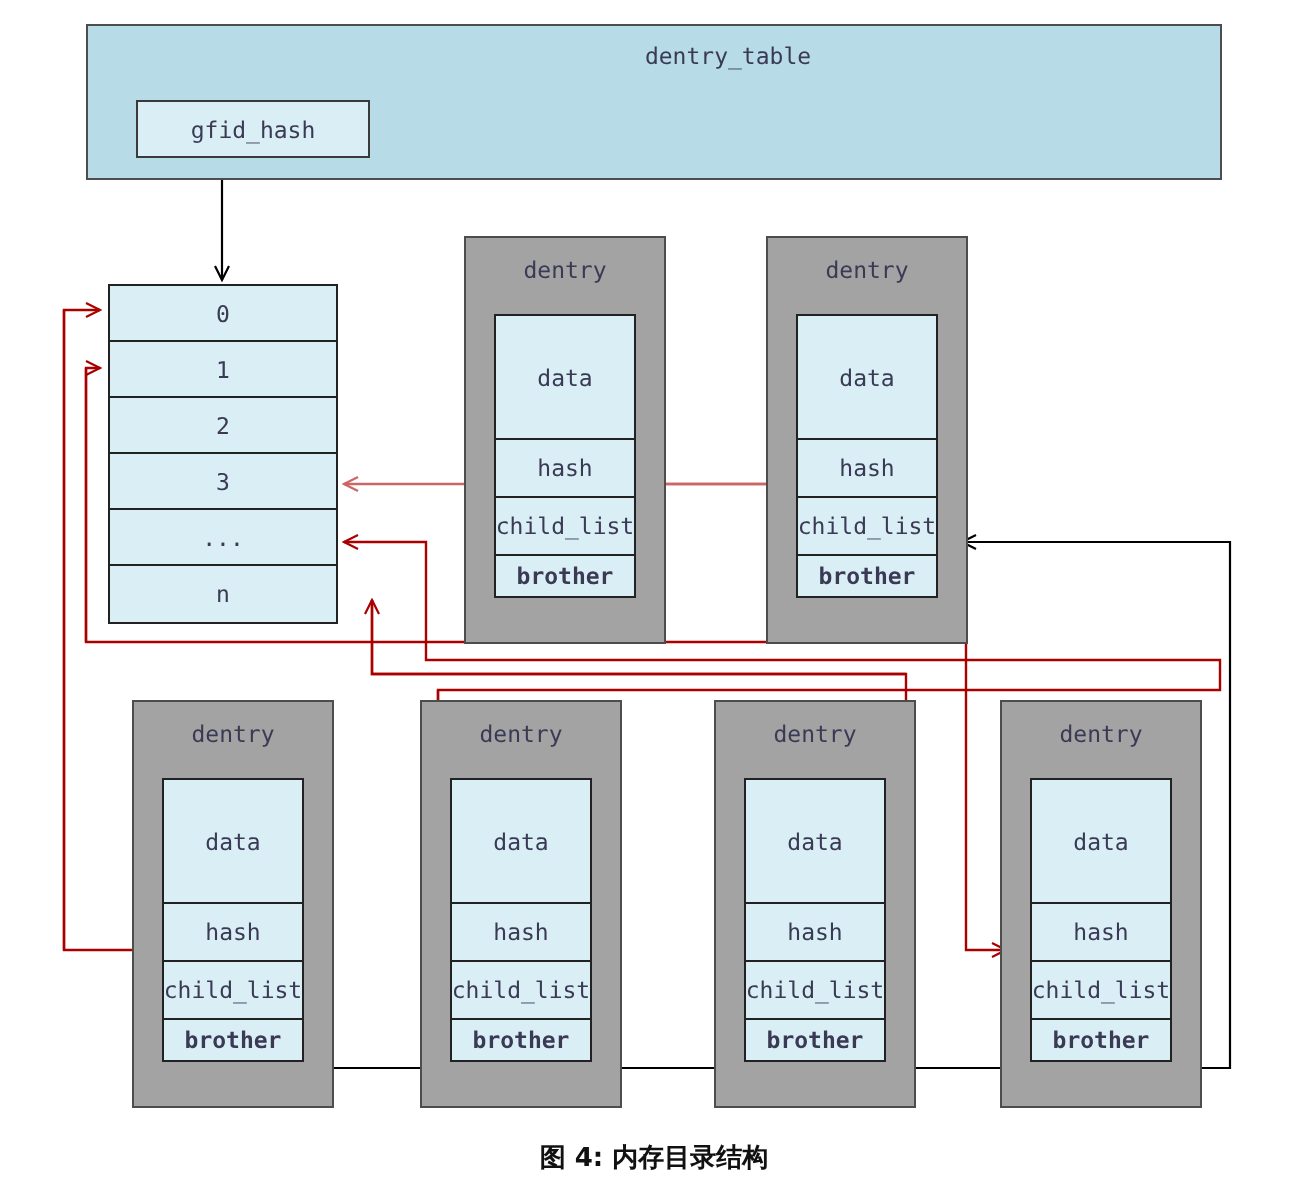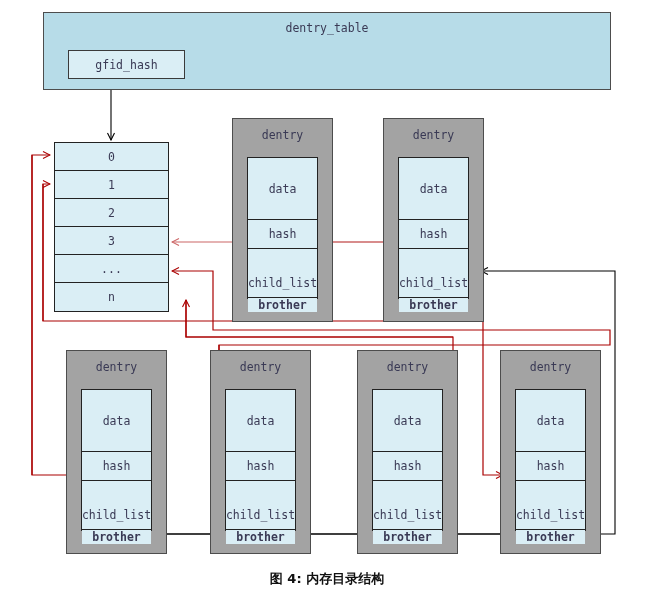--- a/index.html
+++ b/index.html
@@ -38,20 +38,21 @@
     box-sizing: border-box;
   }
   .table-title {
     position: absolute;
     left: 0;
     top: 8px;
     width: 100%;
     text-align: center;
     font-size: 11.5px;
     color: #3a3a55;
+    padding-left: 37px;
   }
   .gfid-box {
     position: absolute;
     left: 24px;
     top: 37px;
     width: 117px;
     height: 29px;
     background: #daeef5;
     border: 1px solid #3a3a3a;
     box-sizing: border-box;
@@ -119,21 +120,21 @@
     display: flex;
     align-items: center;
     justify-content: center;
     font-size: 11.5px;
     color: #3a3a55;
     background: #daeef5;
   }
   .field:last-child { border-bottom: none; }
   .field.data { flex: 0 0 62px; }
   .field.hash { flex: 0 0 29px; }
-  .field.child { flex: 0 0 29px; margin-top: 20px; }
+  .field.child { flex: 0 0 29px; }
   .field.brother { flex: 1 1 auto; font-weight: bold; }
 
   
   .caption {
     position: absolute;
     left: 0;
     top: 570px;
     width: 100%;
     text-align: center;
     font-family: "DejaVu Sans", "Liberation Sans", sans-serif;

